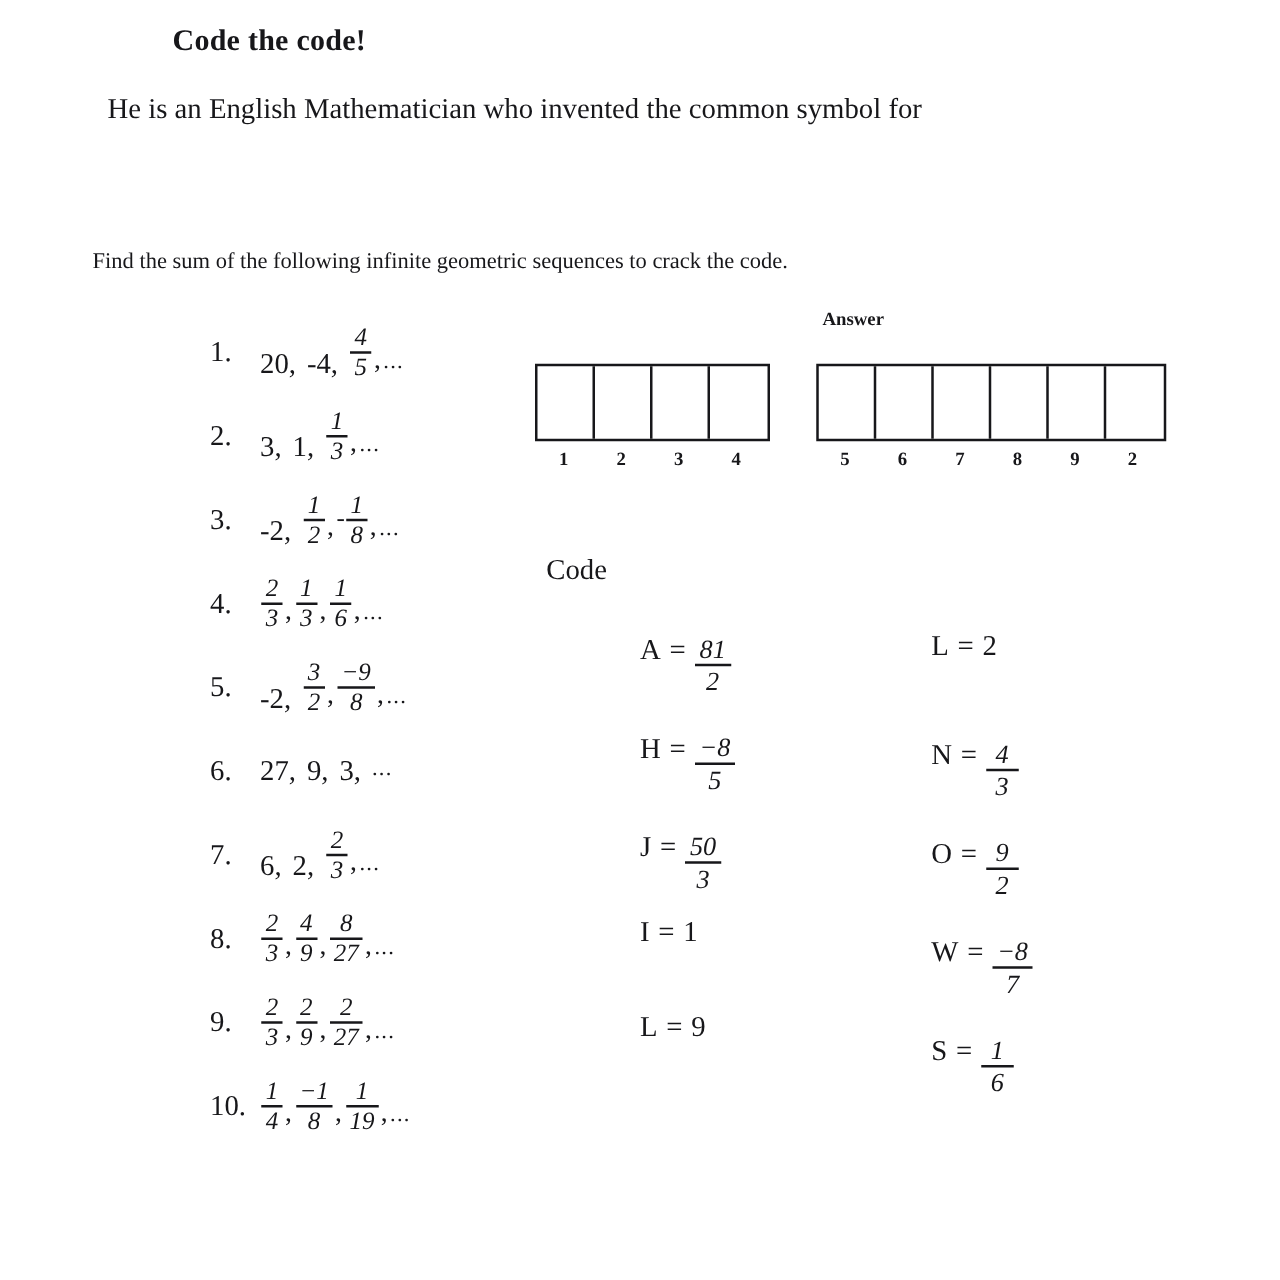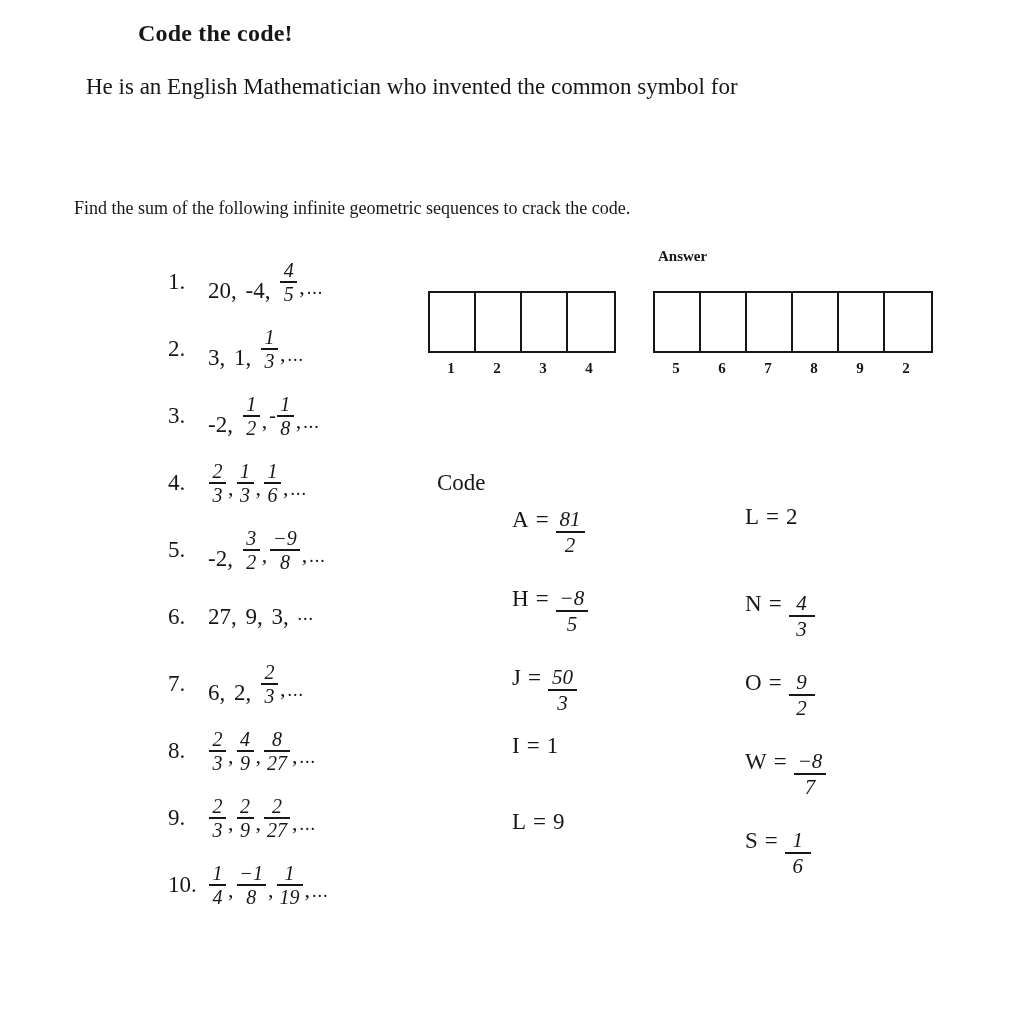--- a/index.html
+++ b/index.html
@@ -146,21 +146,21 @@
   #labels-b { left: 653px; top: 360px; }
   .glabel {
     width: 46px;
     text-align: center;
   }
 
   
   .code-label {
     position: absolute;
     left: 437px;
-    top: 470px;
+    top: 443px;
     font-size: 23px;
   }
   .code-col {
     position: absolute;
     font-size: 23px;
   }
   #code-col-left { left: 512px; top: 492px; }
   #code-col-right { left: 745px; top: 500px; }
   .code-row {
     display: flex;

